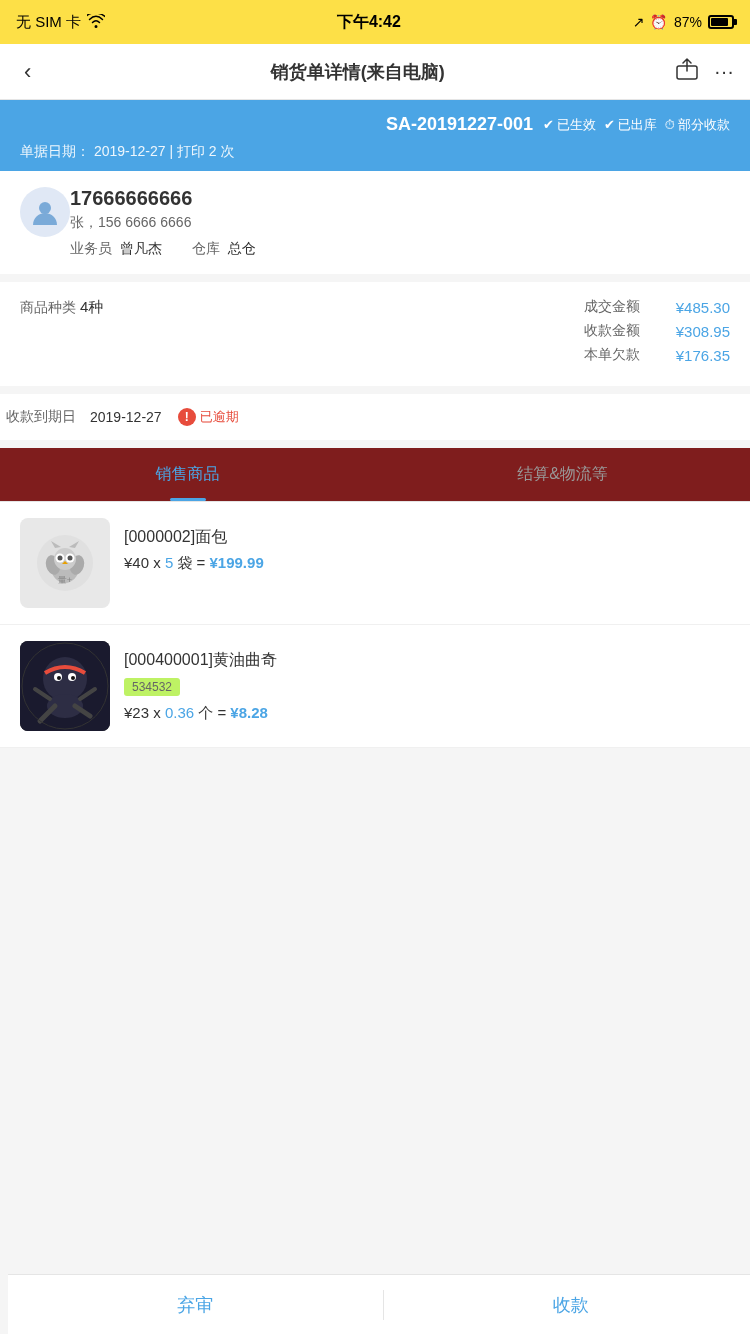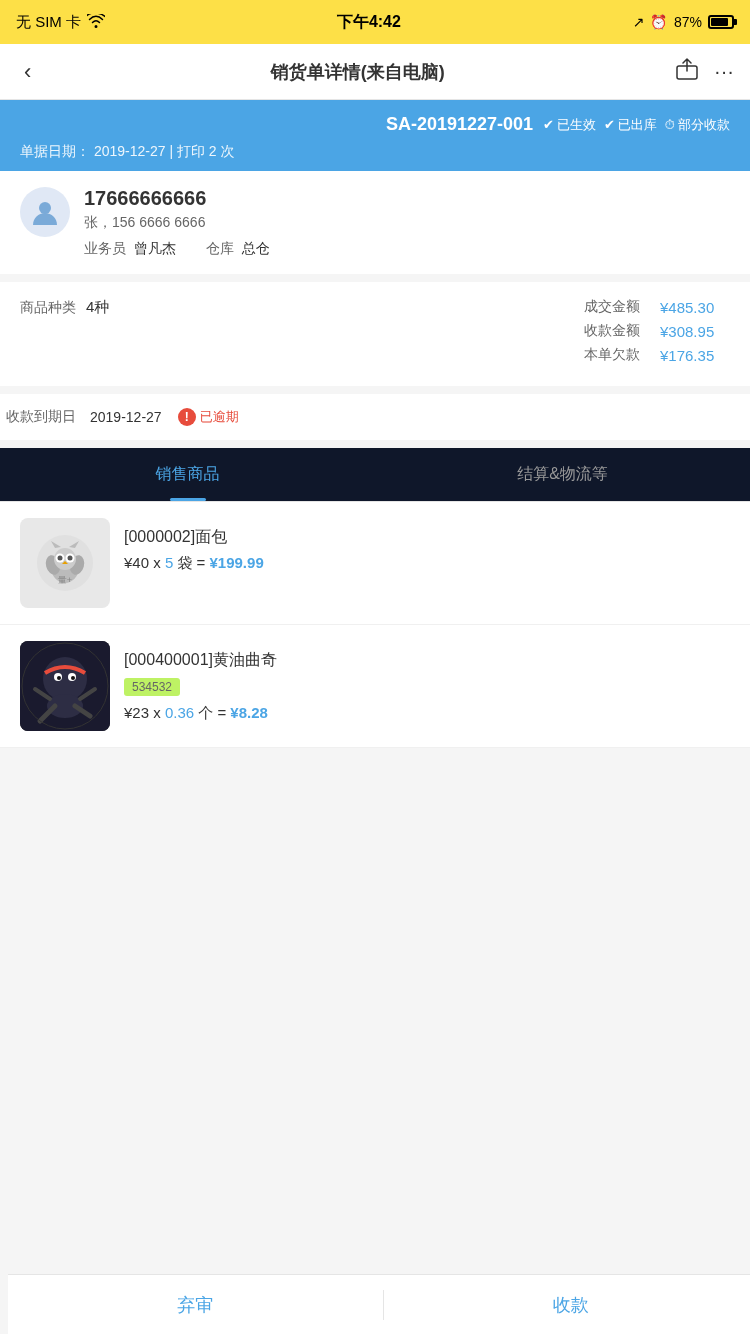--- a/index.html
+++ b/index.html
@@ -100,21 +100,20 @@
       font-size: 14px;
       color: rgba(255,255,255,0.9);
     }
 
     
     .customer-section {
       background: #fff;
       padding: 16px 20px;
       display: flex;
       align-items: flex-start;
-      gap: 14px;
       border-bottom: 8px solid #f5f5f5;
     }
     .avatar {
       width: 50px;
       height: 50px;
       border-radius: 50%;
       background: #e0e8f5;
       display: flex;
       align-items: center;
       justify-content: center;
@@ -149,31 +148,31 @@
     }
     .amounts-row {
       display: flex;
       justify-content: space-between;
       align-items: flex-start;
     }
     .product-types {
       font-size: 14px;
       color: #666;
     }
-    .product-types .types-val { margin-left: 6px; color: #333; font-size: 15px; }
+    .product-types .types-val { color: #333; font-size: 15px; }
     .amounts-right { text-align: right; }
     .amount-line {
       display: flex;
       justify-content: flex-end;
       gap: 20px;
       margin-bottom: 6px;
       align-items: center;
     }
     .amount-label { font-size: 14px; color: #666; }
-    .amount-value { font-size: 15px; color: #4BA5E5; min-width: 70px; text-align: left; }
+    .amount-value { font-size: 15px; color: #4BA5E5; min-width: 70px; text-align: right; }
 
     
     .due-section {
       background: #fff;
       padding: 14px 6px;
       border-bottom: 8px solid #f5f5f5;
       display: flex;
       align-items: center;
       gap: 10px;
       font-size: 14px;
@@ -196,21 +195,21 @@
       color: #fff;
       display: flex;
       align-items: center;
       justify-content: center;
       font-size: 12px;
       font-weight: 700;
     }
 
     
     .tabs-section {
-      background: #0f172a;
+      background: #7f1d1d;
       border-bottom: 1px solid #e5e5e5;
     }
     .tabs-row {
       display: flex;
     }
     .tab {
       flex: 1;
       text-align: center;
       padding: 16px 0;
       font-size: 16px;

